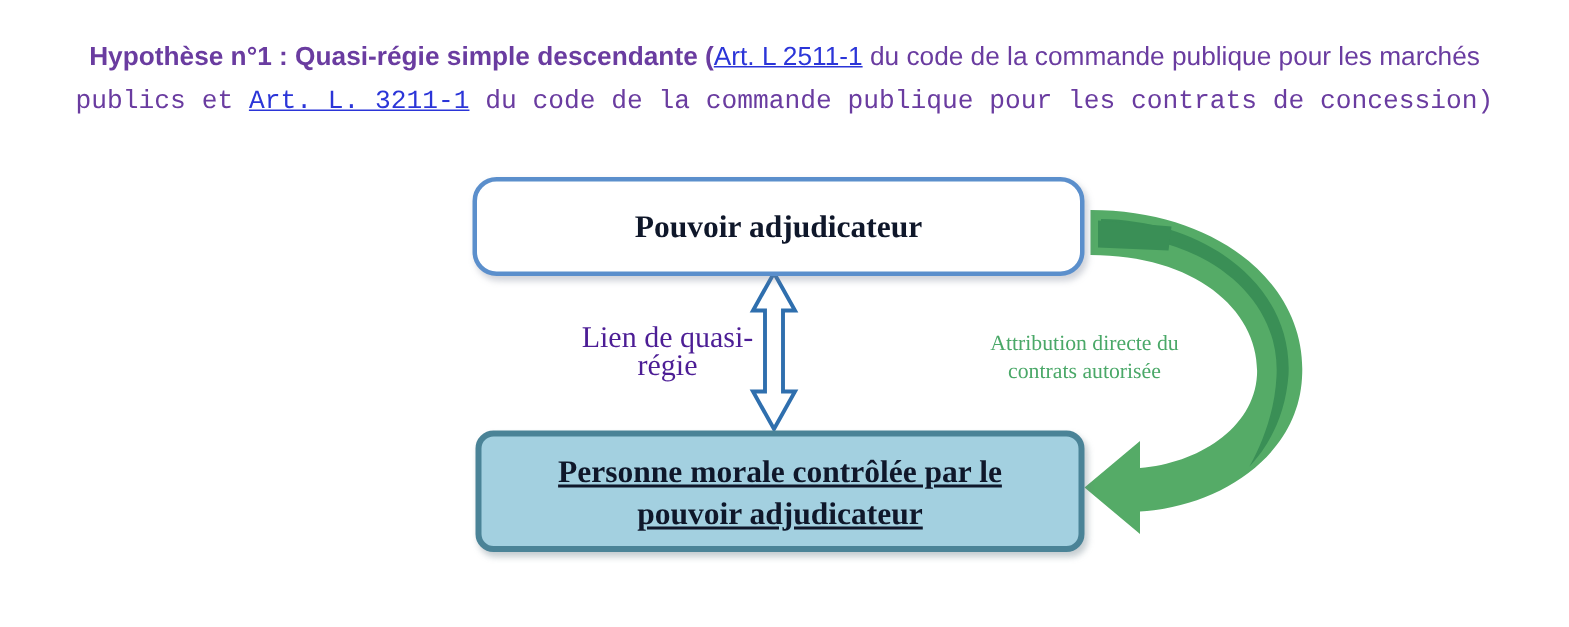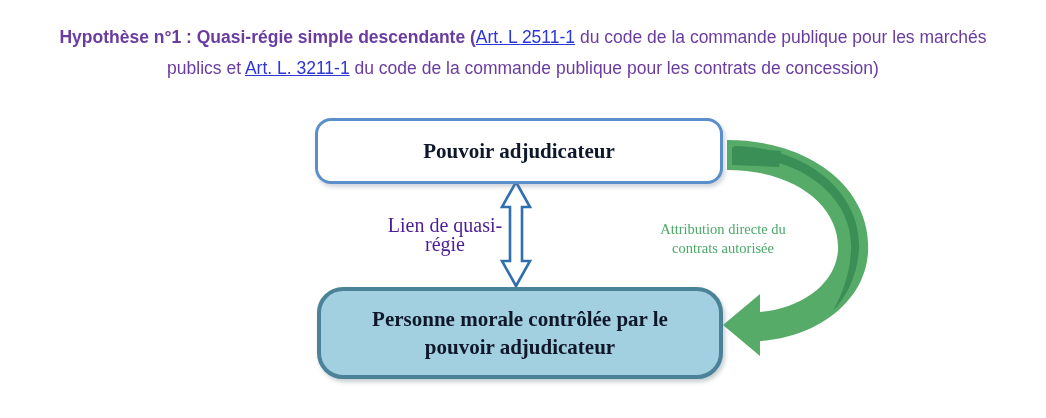--- a/index.html
+++ b/index.html
@@ -36,20 +36,21 @@
     font-weight: normal;
     cursor: pointer;
   }
   #title-line-1 {
     white-space: nowrap;
     display: block;
   }
   #title-line-2 {
     white-space: nowrap;
     display: block;
+    font-family: Liberation Mono, monospace;
   }
 
   
   #diagram {
     position: absolute;
     left: 0;
     top: 0;
     width: 1046px;
     height: 418px;
   }
@@ -77,27 +78,28 @@
     border: 3.5px solid #5b8fcc;
     border-radius: 16px;
     font-size: 21px;
     box-shadow: 2px 3px 4px rgba(120,130,150,0.35);
   }
 
   #box-bottom {
     left: 317px;
     top: 287px;
     width: 406px;
-    height: 92px;
+    height: 81px;
     background: #a3d0e0;
     border: 4px solid #4a8397;
-    border-radius: 26px;
+    border-radius: 12px;
     font-size: 21px;
     line-height: 28px;
     box-shadow: 2px 3px 4px rgba(110,130,140,0.4);
+    text-decoration: underline;
   }
   #box-bottom .box-text { display: block; padding: 0 18px; }
 
   
   .edge-label {
     position: absolute;
     text-align: center;
     font-family: "Liberation Serif", serif;
     line-height: 19px;
     z-index: 5;

